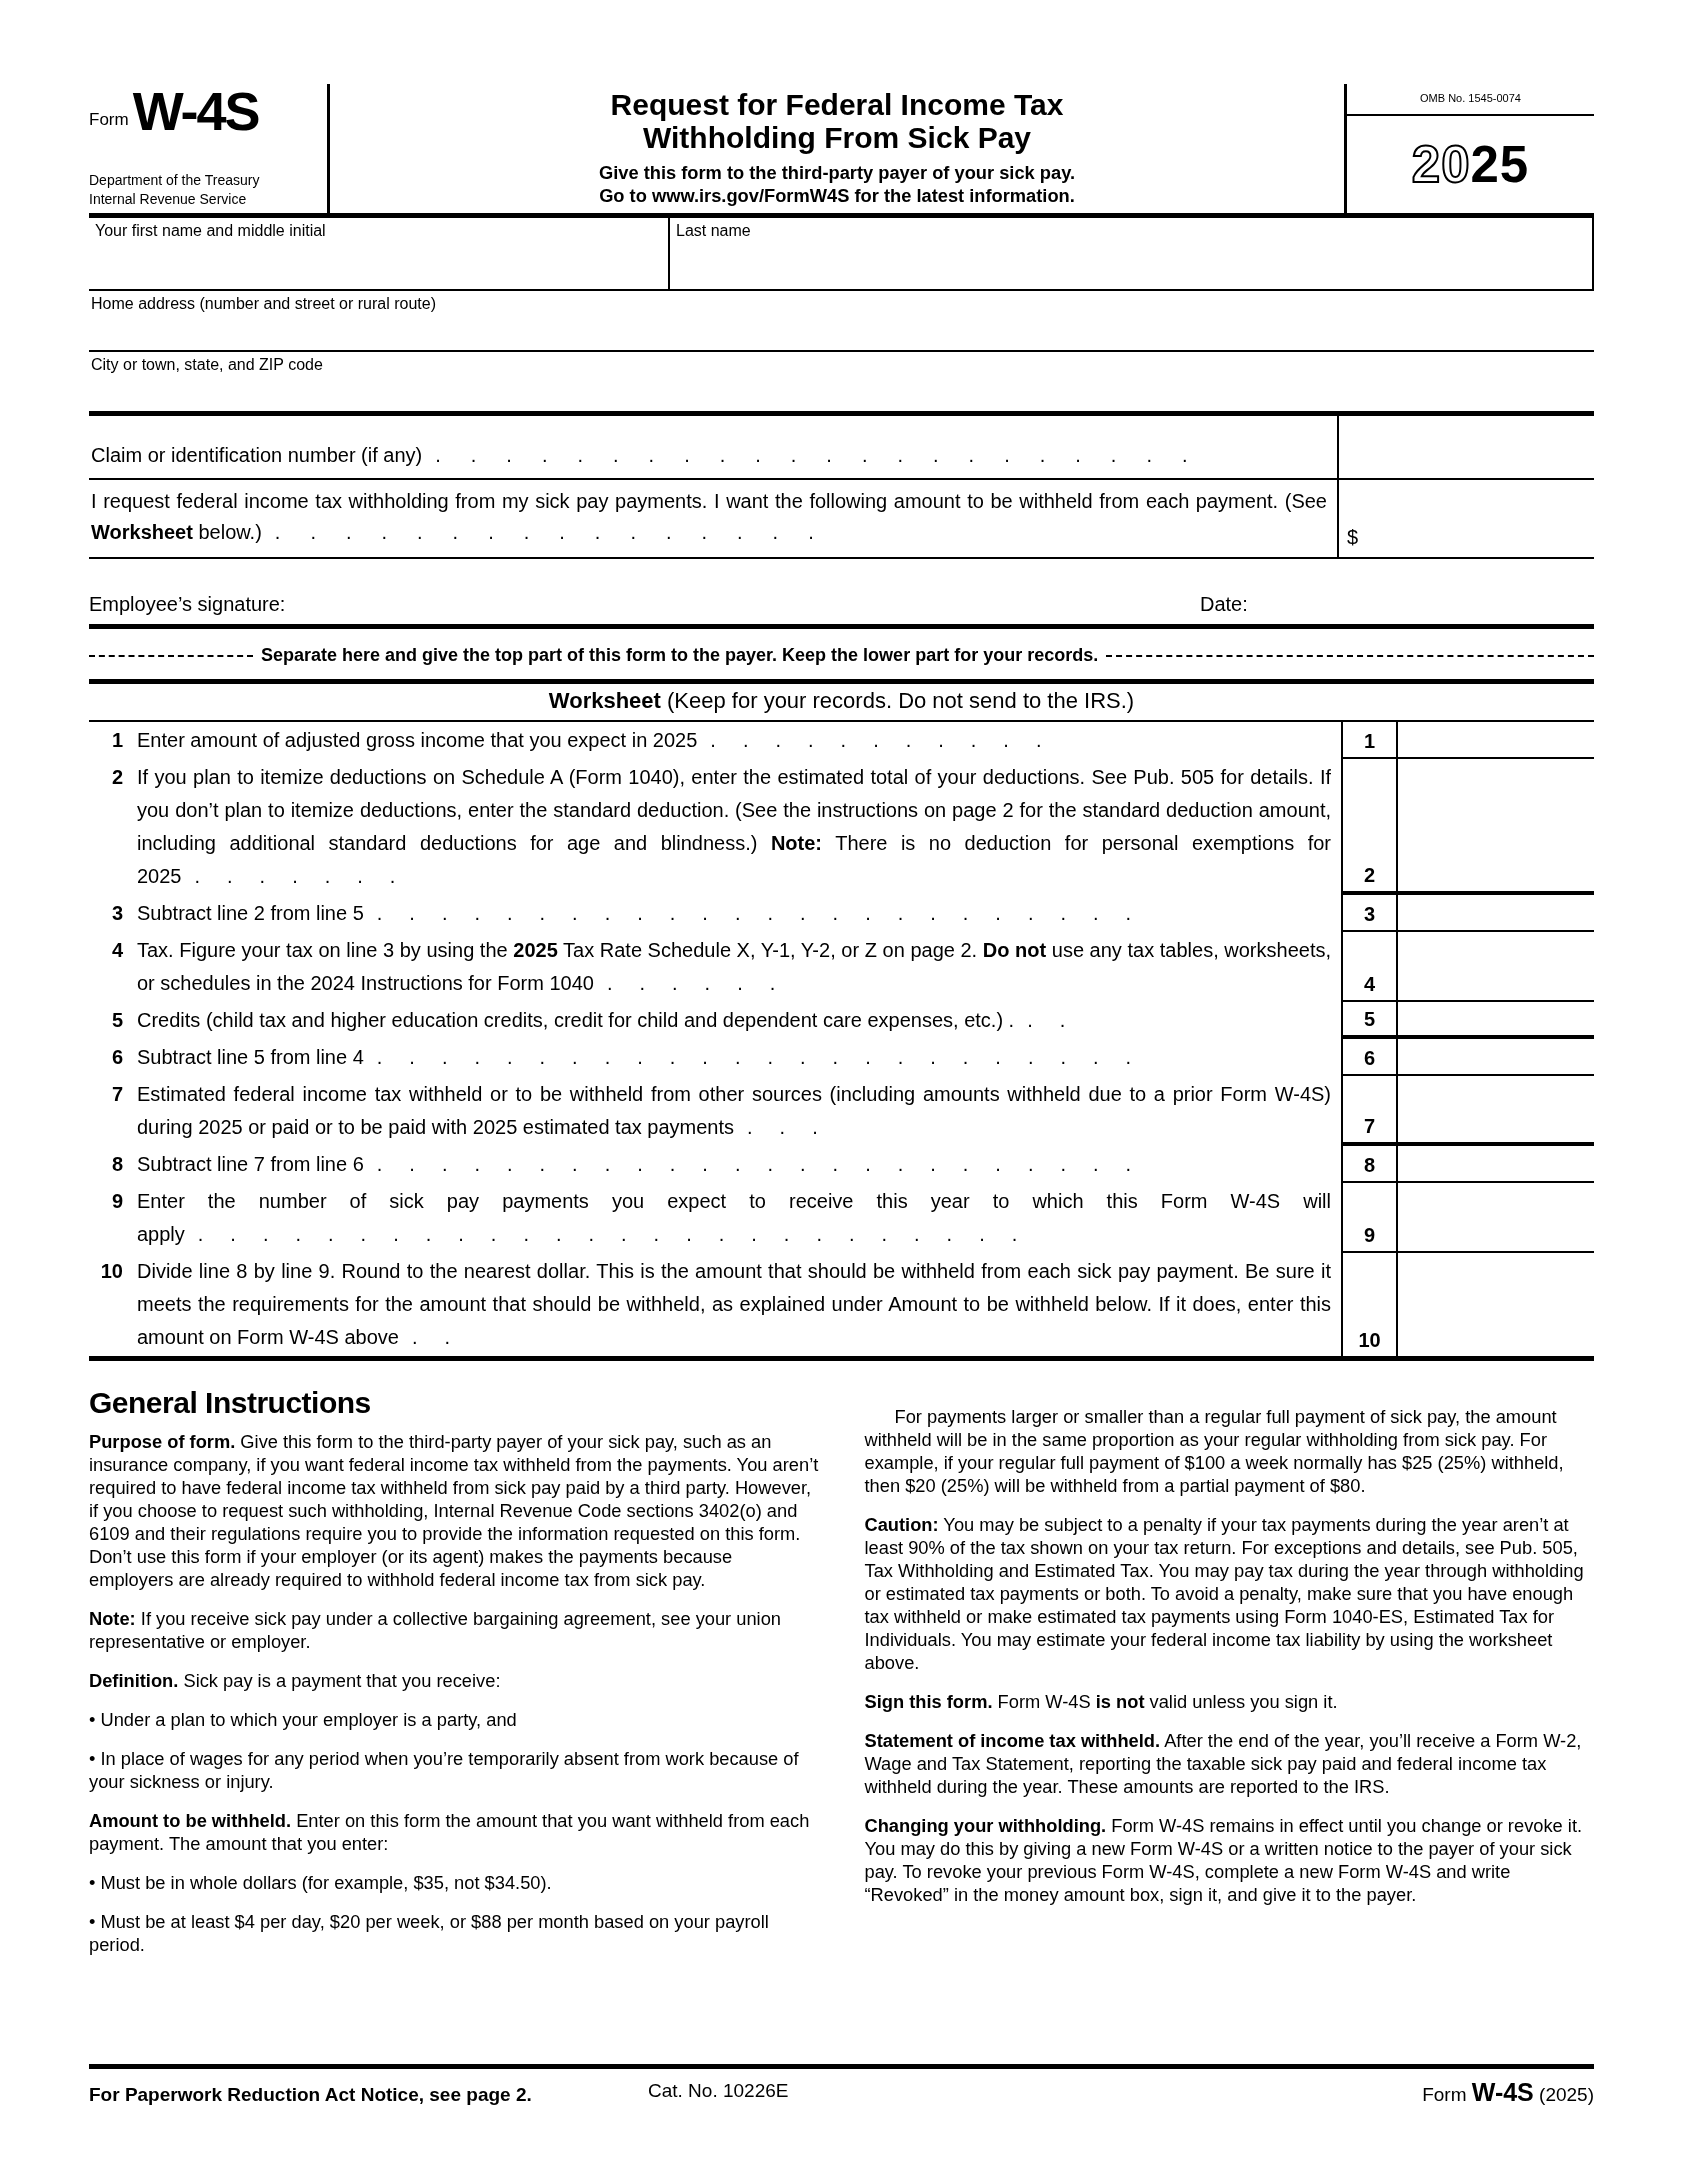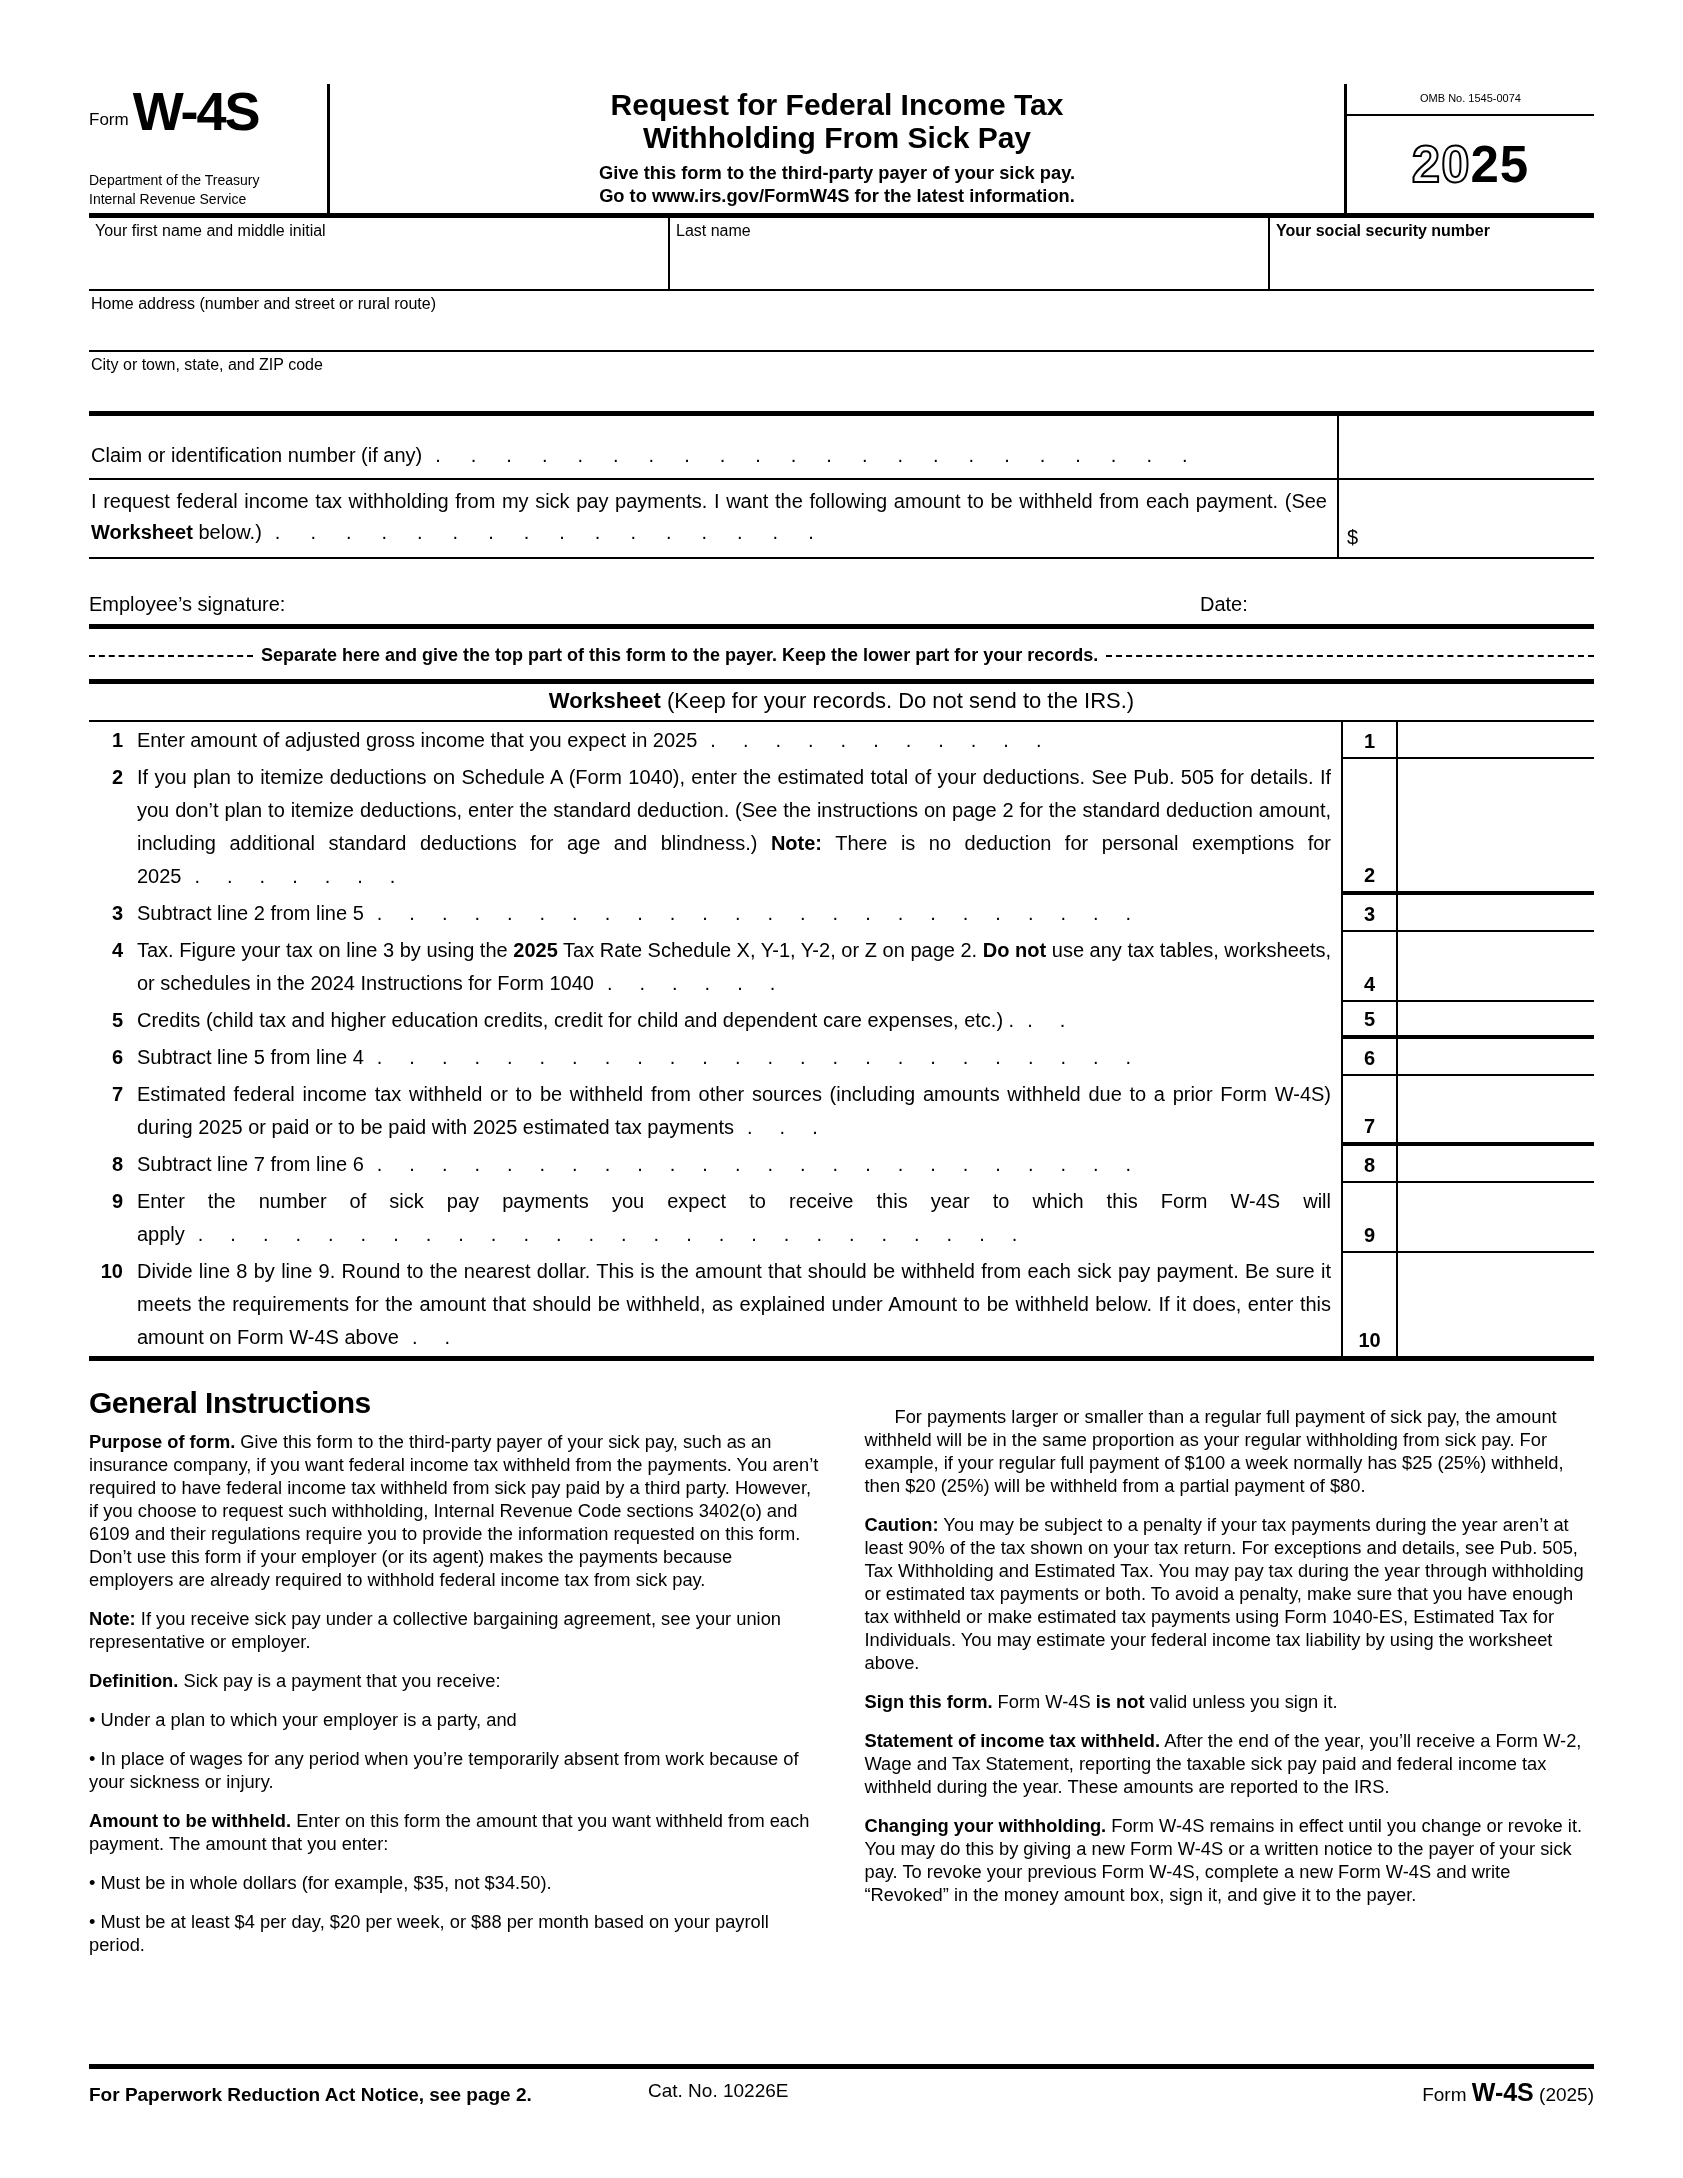--- a/index.html
+++ b/index.html
@@ -117,21 +117,20 @@
     </div>
     <div class="h-right">
       <div class="h-omb">OMB No. 1545-0074</div>
       <div class="h-year"><span class="yr-outline">20</span><span>25</span></div>
     </div>
   </div>
 
   <div class="row-name">
     <div class="rn-c1"><span>Your first name and middle initial</span></div>
     <div class="rn-c2"><span>Last name</span></div>
-    <div class="rn-c3"><span>Your social security number</span></div>
   </div>
   <div class="row-addr"><span>Home address (number and street or rural route)</span></div>
   <div class="row-city"><span>City or town, state, and ZIP code</span></div>
 
   <div class="claim-row">
     <div class="claim-main"><span><span>Claim or identification number (if any)</span></span><span class="dots dots-wide">......................</span></div>
     <div class="amt-col"></div>
   </div>
   <div class="request-row">
     <div class="request-main"><span><span>I request federal income tax withholding from my sick pay payments. I want the following amount to be withheld from each payment. (See </span><span class="b">Worksheet</span><span> below.)</span></span><span class="dots dots-wide">................</span></div>

